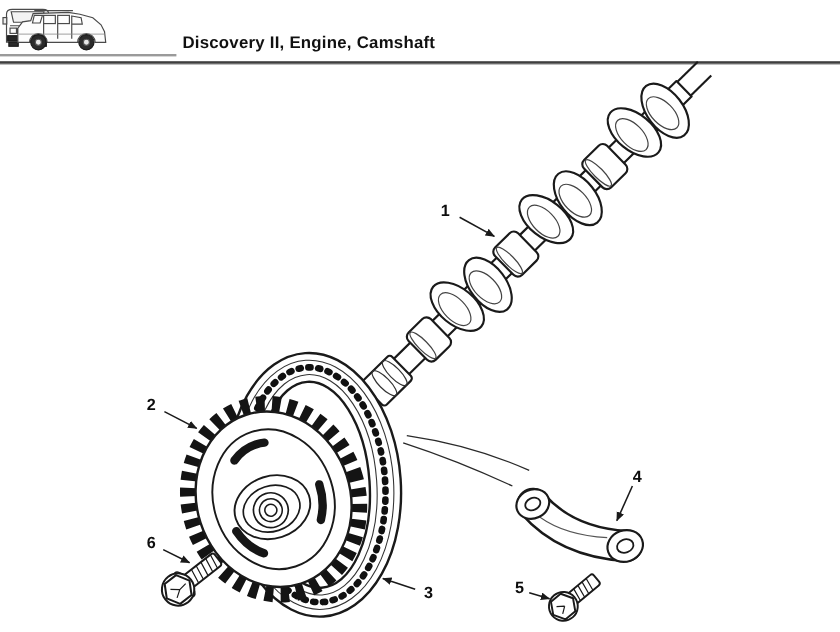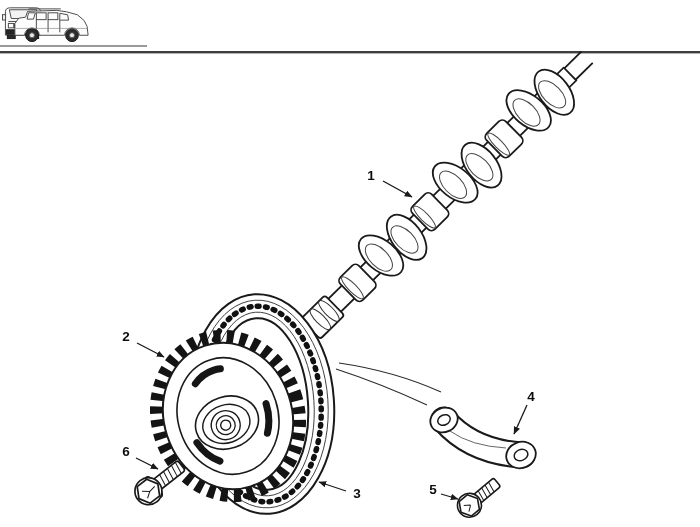--- a/index.html
+++ b/index.html
@@ -56,20 +56,21 @@
       <rect x="8" y="24" width="5.5" height="4.5"></rect>
       <rect x="32.5" y="24" width="5.5" height="4.5"></rect>
       <rect x="14.5" y="24.5" width="17" height="4" fill="#2e2e2e" stroke="#1a1a1a"></rect>
       <rect x="6" y="30.5" width="34" height="4.5" fill="#262626" stroke="#1a1a1a"></rect>
       <rect x="19" y="31.5" width="8" height="2.6" fill="#f4f4f4" stroke="#777" stroke-width=".6"></rect>
       <rect x="7" y="36" width="8" height="3.5" fill="#2b2b2b" stroke="#1a1a1a"></rect>
       <rect x="31" y="36" width="8" height="3.5" fill="#2b2b2b" stroke="#1a1a1a"></rect>
     </svg>
 
     <div class="ground-line"></div>
+    <span class="page-title">Discovery II, Engine, Camshaft</span>
   </div>
   <div class="divider"></div>
 
   <svg class="diagram-svg" viewBox="0 0 700 527">
     <defs>
       <marker id="arw" markerWidth="7" markerHeight="6" refX="5.6" refY="2.5" orient="auto">
         <path d="M0,0 L6,2.5 L0,5 Z" fill="#1a1a1a"></path>
       </marker>
     </defs>
 

